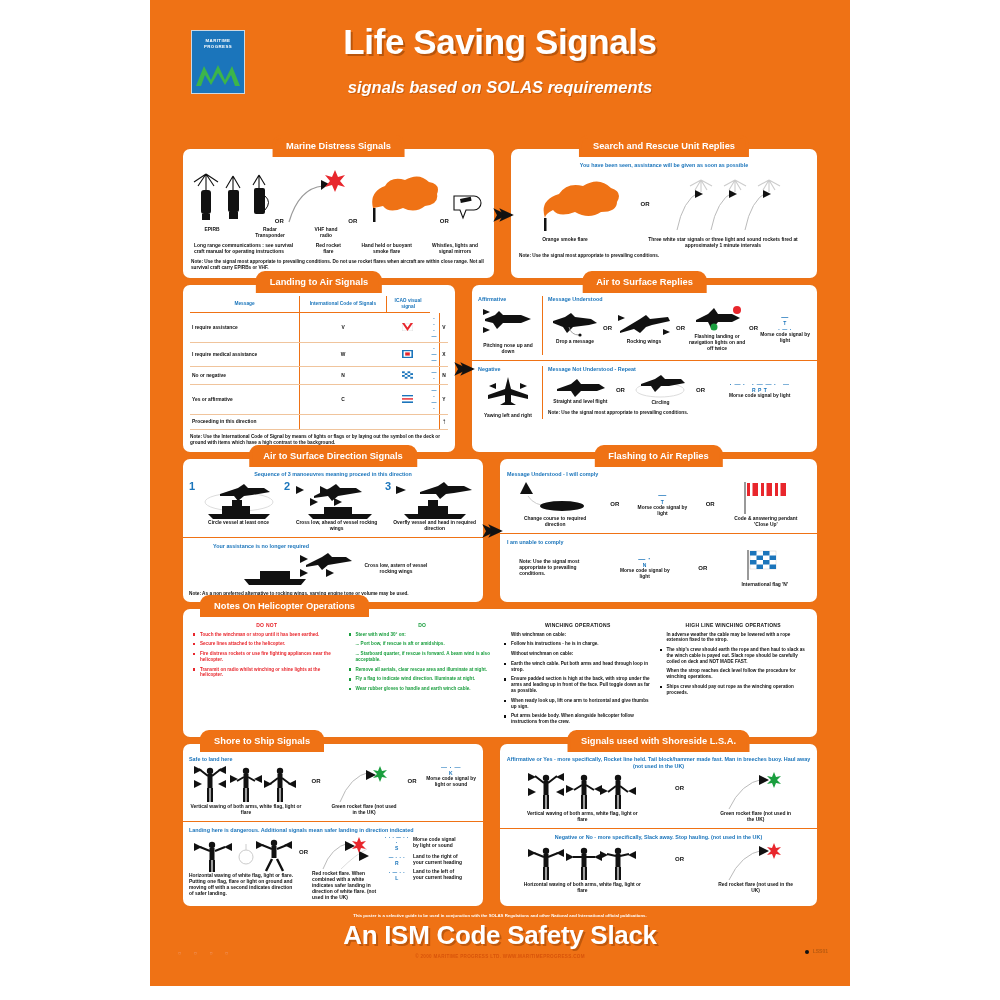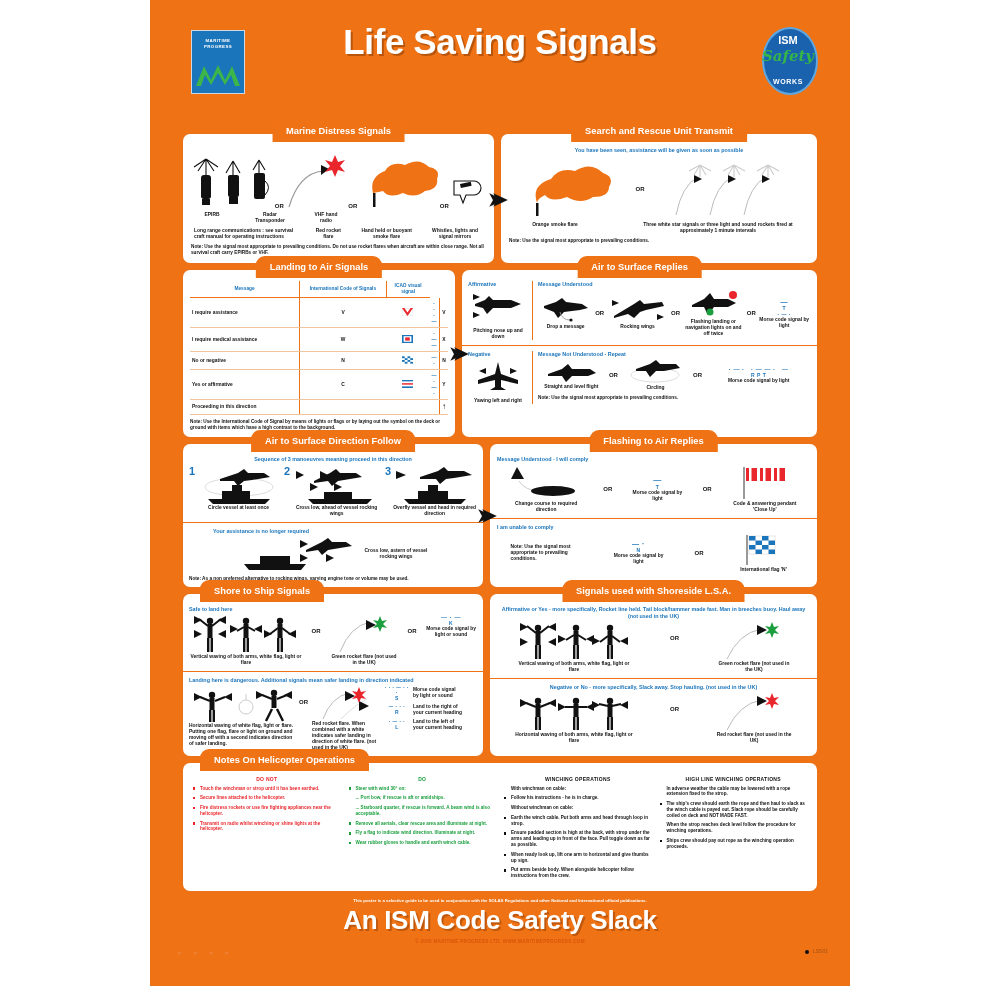--- a/index.html
+++ b/index.html
@@ -1,36 +1,36 @@
 <!DOCTYPE html>
 <html><head>
 <meta charset="utf-8">
 <style>
   html,body{margin:0;padding:0;background:#ffffff;}
   body{width:1000px;height:1000px;font-family:"Liberation Sans",sans-serif;overflow:hidden;}
   .page{position:relative;width:1000px;height:1000px;background:#fff;}
   .poster{position:absolute;left:150px;top:0;width:700px;height:986px;background:#ef7215;overflow:hidden;}
 
   
-  .hdr{position:relative;height:134px;}
+  .hdr{position:relative;height:149px;}
   .mp-logo{position:absolute;left:41px;top:30px;width:52px;height:62px;background:#1b75bb;border:1px solid #cfd8e0;}
   .mp-logo .mp-txt{position:absolute;top:7px;left:0;right:0;text-align:center;color:#fff;font-size:4.4px;font-weight:bold;letter-spacing:.4px;line-height:5.6px;}
   .mp-logo svg{position:absolute;left:2px;bottom:3px;}
   .title{position:absolute;left:0;right:0;top:22px;text-align:center;color:#fff;font-size:35px;font-weight:bold;letter-spacing:-.4px;
          text-shadow:2px 2px 0 rgba(120,50,0,.45);}
   .subtitle{position:absolute;left:120px;right:120px;top:76px;text-align:center;color:#fff;font-size:16.5px;font-style:italic;font-weight:bold;line-height:22px;
          text-shadow:1px 1px 0 rgba(120,50,0,.35);}
   .ism-logo{position:absolute;right:32px;top:25px;width:60px;height:68px;}
   .ism-oval{position:absolute;left:4px;top:2px;width:52px;height:64px;border-radius:50%;background:#1b62ae;border:2px solid #5fa7e0;}
   .ism-t{position:absolute;left:0;right:0;top:9px;text-align:center;color:#fff;font-weight:bold;font-size:11px;}
   .ism-s{position:absolute;left:0;right:0;top:22px;text-align:center;color:#35b44a;font-weight:bold;font-size:15px;font-style:italic;font-family:"DejaVu Serif",serif;}
   .ism-w{position:absolute;left:0;right:0;bottom:8px;text-align:center;color:#fff;font-weight:bold;font-size:7px;letter-spacing:.6px;}
 
   
-  .row{display:flex;gap:7px;padding:0 33px;margin-bottom:7px;}
+  .row{display:flex;gap:17px;padding:0 33px;margin-bottom:7px;}
   .panel{position:relative;background:#fff;border-radius:7px;box-shadow:0 0 0 1px rgba(220,120,40,.25);}
   .tab{position:absolute;top:-11px;left:20px;background:#ef7215;color:#fff;font-size:9.3px;font-weight:bold;
        padding:3px 11px 3px;border-radius:6px 6px 0 0;white-space:nowrap;box-shadow:0 0 0 3px #ef7215;}
   .tab.ctr{left:50%;transform:translateX(-50%);}
   .pbody{padding:13px 8px 7px;}
   .sub{color:#1b75bb;font-size:5.4px;font-weight:bold;text-align:center;line-height:7px;}
   .sub.l{text-align:left;}
   .cap{font-size:4.9px;font-weight:bold;color:#111;text-align:center;line-height:6px;}
   .cap.l{text-align:left;}
   .note{font-size:4.7px;font-weight:bold;color:#111;line-height:6px;margin-top:4px;}
@@ -86,28 +86,23 @@
         <div>MARITIME</div>
         <div>PROGRESS</div>
       </div>
       <svg width="48" height="32" viewBox="0 0 48 32">
         <path d="M2 28 L10 8 L17 22 L24 7 L31 22 L38 8 L46 28 L41 28 L37 17 L31 27 L24 15 L17 27 L11 17 L7 28 Z" fill="#3cb54a"></path>
       </svg>
     </div>
 
     <div class="title">Life Saving Signals</div>
     <div class="subtitle">
-    </div>
-
-    <div class="ism-logo">
-      <div class="ism-oval"></div>
-      <div class="ism-t">ISM</div>
-      <div class="ism-s">Safety</div>
-      <div class="ism-w">WORKS</div>
-    </div>
+      <div>signals based on SOLAS requirements</div>
+    </div>
+
   </div>
 
   <div class="row">
 
     <div class="panel" style="flex:0 0 311px;">
       <div class="tab ctr">Marine Distress Signals</div>
       <div class="arrow-out">➤</div>
       <div class="pbody">
         <div style="display:flex;align-items:flex-end;justify-content:space-between;height:62px;padding:0 2px;">
 
@@ -173,21 +168,21 @@
           <div class="cap" style="width:36px;">Red rocket flare</div>
           <div class="cap" style="width:56px;">Hand held or buoyant smoke flare</div>
           <div class="cap" style="width:56px;">Whistles, lights and signal mirrors</div>
         </div>
 
         <div class="note">Note:  Use the signal most appropriate to prevailing conditions. Do not use rocket flares when aircraft are within close range. Not all survival craft carry EPIRBs or VHF.</div>
       </div>
     </div>
 
     <div class="panel" style="flex:1;">
-      <div class="tab ctr">Search and Rescue Unit Transmit</div>
+      <div class="tab ctr">Search and Rescue Unit Replies</div>
       <div class="arrow-in">➤</div>
       <div class="pbody">
         <div class="sub">You have been seen, assistance will be given as soon as possible</div>
         <div class="flexc" style="height:66px;margin-top:2px;">
           <div class="it">
             <svg width="92" height="56" viewBox="0 0 92 56">
               <path d="M16 42 q-6 -18 14 -24 q8 -12 24 -8 q16 -10 28 2 q12 4 6 14 q0 10 -16 10 q-12 8 -26 0 q-16 6 -22 -2 q-8 4 -8 8z" fill="#ef7215"></path>
               <rect x="15" y="42" width="2.5" height="13" fill="#111"></rect>
             </svg>
           </div>
@@ -408,21 +403,21 @@
             <div class="note">Note:  Use the signal most appropriate to prevailing conditions.</div>
           </div>
         </div>
       </div>
     </div>
   </div>
 
   <div class="row">
 
     <div class="panel" style="flex:0 0 300px;">
-      <div class="tab ctr">Air to Surface Direction Follow</div>
+      <div class="tab ctr">Air to Surface Direction Signals</div>
       <div class="arrow-out">➤</div>
       <div class="pbody" style="padding:12px 6px 5px;">
         <div class="sub">Sequence of 3 manoeuvres meaning proceed in this direction</div>
         <div style="display:flex;justify-content:space-between;margin-top:2px;">
           <div style="display:flex;align-items:flex-start;width:92px;">
             <div style="color:#1b75bb;font-size:11px;font-weight:bold;margin-right:1px;">1</div>
             <div class="it" style="flex:1;">
               <svg width="82" height="40" viewBox="0 0 82 40">
                 <ellipse cx="41" cy="22" rx="34" ry="9" fill="none" stroke="#ddd" stroke-width="1"></ellipse>
                 <polygon points="22,14 40,8 46,4 50,8 66,8 72,12 54,15 46,16 40,21 36,16 22,16" fill="#111"></polygon>
@@ -531,20 +526,71 @@
                     <rect x="24" y="3" width="6.5" height="4.5"></rect>
                 <rect x="17.5" y="7.5" width="6.5" height="4.5"></rect>
                     <rect x="30.5" y="7.5" width="6.5" height="4.5"></rect>
                 <rect x="11" y="12" width="6.5" height="4.5"></rect>
                     <rect x="24" y="12" width="6.5" height="4.5"></rect>
                 <rect x="17.5" y="16.5" width="6.5" height="4.5"></rect>
                     <rect x="30.5" y="16.5" width="6.5" height="4.5"></rect>
               </g>
             </svg>
             <div class="cap">International flag 'N'</div>
+          </div>
+        </div>
+      </div>
+    </div>
+  </div>
+
+  <div class="row">
+    <div class="panel" style="flex:1;">
+      <div class="tab">Notes On Helicopter Operations</div>
+      <div class="pbody" style="padding:13px 10px 8px;">
+        <div class="hcols">
+          <div class="hcol">
+            <div class="hhead red">DO NOT</div>
+            <ul class="hl red">
+              <li>Touch the winchman or strop until it has been earthed.</li>
+              <li>Secure lines attached to the helicopter.</li>
+              <li>Fire distress rockets or use fire fighting appliances near the helicopter.</li>
+              <li>Transmit on radio whilst winching or shine lights at the helicopter.</li>
+            </ul>
+          </div>
+          <div class="hcol">
+            <div class="hhead grn">DO</div>
+            <ul class="hl grn">
+              <li>Steer with wind 30° on:</li>
+              <li class="nb">... Port bow, if rescue is aft or amidships.</li>
+              <li class="nb">... Starboard quarter, if rescue is forward.  A beam wind is also acceptable.</li>
+              <li>Remove all aerials, clear rescue area and illuminate at night.</li>
+              <li>Fly a flag to indicate wind direction. Illuminate at night.</li>
+              <li>Wear rubber gloves to handle and earth winch cable.</li>
+            </ul>
+          </div>
+          <div class="hcol">
+            <div class="hhead blk">WINCHING OPERATIONS</div>
+            <ul class="hl blk">
+              <li class="nb">With winchman on cable:</li>
+              <li>Follow his instructions - he is in charge.</li>
+              <li class="nb">Without winchman on cable:</li>
+              <li>Earth the winch cable. Put both arms and head through loop in strop.</li>
+              <li>Ensure padded section is high at the back, with strop under the arms and leading up in front of the face. Pull toggle down as far as possible.</li>
+              <li>When ready look up, lift one arm to horizontal and give thumbs up sign.</li>
+              <li>Put arms beside body. When alongside helicopter follow instructions from the crew.</li>
+            </ul>
+          </div>
+          <div class="hcol">
+            <div class="hhead blk">HIGH LINE WINCHING OPERATIONS</div>
+            <ul class="hl blk">
+              <li class="nb">In adverse weather the cable may be lowered with a rope extension fixed to the strop.</li>
+              <li>The ship's crew should earth the rope and then haul to slack as the winch cable is payed out. Slack rope should be carefully coiled on deck and NOT MADE FAST.</li>
+              <li class="nb">When the strop reaches deck level follow the procedure for winching operations.</li>
+              <li>Ships crew should pay out rope as the winching operation proceeds.</li>
+            </ul>
           </div>
         </div>
       </div>
     </div>
   </div>
 
   <div class="row">
 
     <div class="panel" style="flex:0 0 300px;">
       <div class="tab">Shore to Ship Signals</div>
@@ -763,71 +809,20 @@
               <polygon points="36,4 46,9 36,14" fill="#111"></polygon>
               <path d="M51 1 l2 5 5 -1 -4 4 4 4 -5 -1 -2 5 -2 -5 -5 1 4 -4 -4 -4 5 1z" fill="#e8262c"></path>
             </svg>
             <div class="cap">Red rocket flare (not used in the UK)</div>
           </div>
         </div>
       </div>
     </div>
   </div>
 
-  <div class="row">
-    <div class="panel" style="flex:1;">
-      <div class="tab">Notes On Helicopter Operations</div>
-      <div class="pbody" style="padding:13px 10px 8px;">
-        <div class="hcols">
-          <div class="hcol">
-            <div class="hhead red">DO NOT</div>
-            <ul class="hl red">
-              <li>Touch the winchman or strop until it has been earthed.</li>
-              <li>Secure lines attached to the helicopter.</li>
-              <li>Fire distress rockets or use fire fighting appliances near the helicopter.</li>
-              <li>Transmit on radio whilst winching or shine lights at the helicopter.</li>
-            </ul>
-          </div>
-          <div class="hcol">
-            <div class="hhead grn">DO</div>
-            <ul class="hl grn">
-              <li>Steer with wind 30° on:</li>
-              <li class="nb">... Port bow, if rescue is aft or amidships.</li>
-              <li class="nb">... Starboard quarter, if rescue is forward.  A beam wind is also acceptable.</li>
-              <li>Remove all aerials, clear rescue area and illuminate at night.</li>
-              <li>Fly a flag to indicate wind direction. Illuminate at night.</li>
-              <li>Wear rubber gloves to handle and earth winch cable.</li>
-            </ul>
-          </div>
-          <div class="hcol">
-            <div class="hhead blk">WINCHING OPERATIONS</div>
-            <ul class="hl blk">
-              <li class="nb">With winchman on cable:</li>
-              <li>Follow his instructions - he is in charge.</li>
-              <li class="nb">Without winchman on cable:</li>
-              <li>Earth the winch cable. Put both arms and head through loop in strop.</li>
-              <li>Ensure padded section is high at the back, with strop under the arms and leading up in front of the face. Pull toggle down as far as possible.</li>
-              <li>When ready look up, lift one arm to horizontal and give thumbs up sign.</li>
-              <li>Put arms beside body. When alongside helicopter follow instructions from the crew.</li>
-            </ul>
-          </div>
-          <div class="hcol">
-            <div class="hhead blk">HIGH LINE WINCHING OPERATIONS</div>
-            <ul class="hl blk">
-              <li class="nb">In adverse weather the cable may be lowered with a rope extension fixed to the strop.</li>
-              <li>The ship's crew should earth the rope and then haul to slack as the winch cable is payed out. Slack rope should be carefully coiled on deck and NOT MADE FAST.</li>
-              <li class="nb">When the strop reaches deck level follow the procedure for winching operations.</li>
-              <li>Ships crew should pay out rope as the winching operation proceeds.</li>
-            </ul>
-          </div>
-        </div>
-      </div>
-    </div>
-  </div>
-
   <div>
     <div class="discl">This poster is a selective guide to be used in conjunction with the SOLAS Regulations and other National and International official publications.</div>
     <div class="ftitle">An ISM Code Safety Slack</div>
     <div class="fcopy">© 2000 MARITIME PROGRESS LTD.        WWW.MARITIMEPROGRESS.COM</div>
     <div class="fmarks">▫ ▫ ▫ ▫</div>
     <div class="fright"><span class="dot"></span><span>LSS01</span></div>
   </div>
 
 </div>
 </div>

